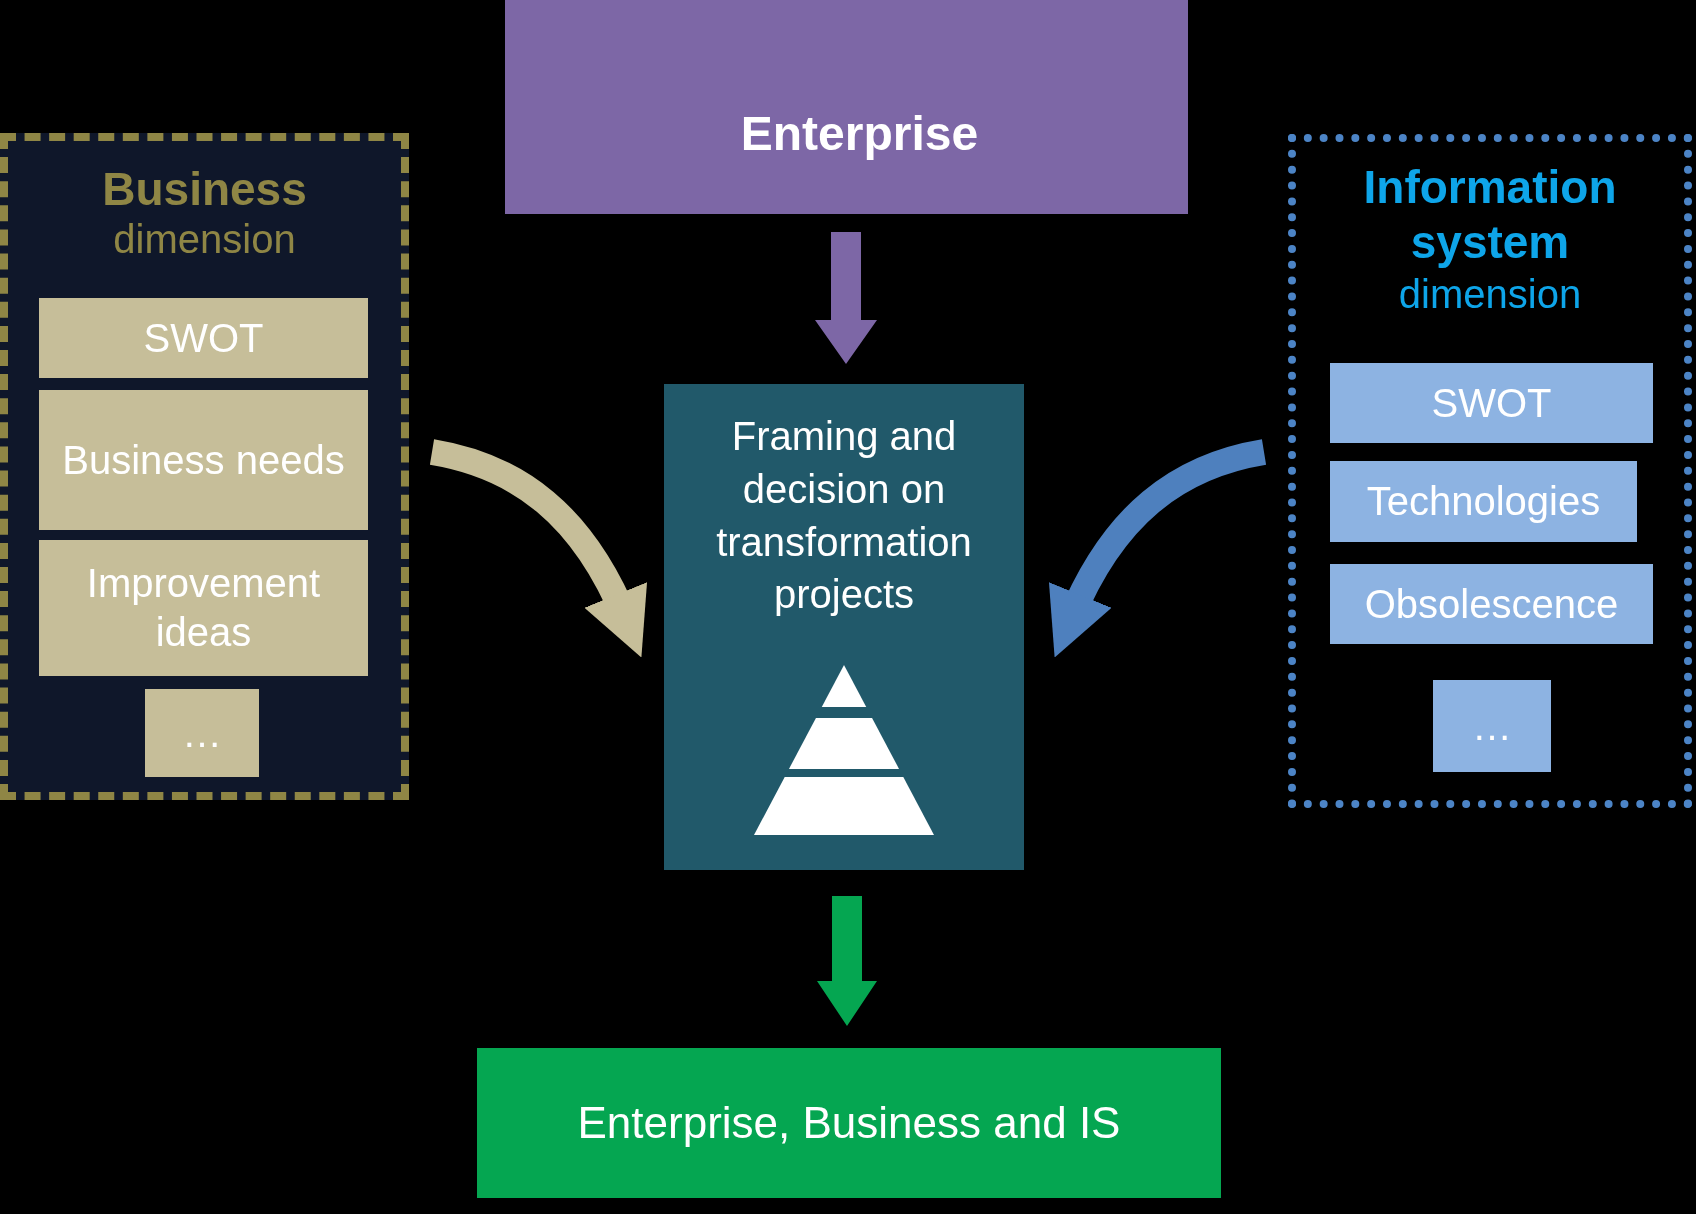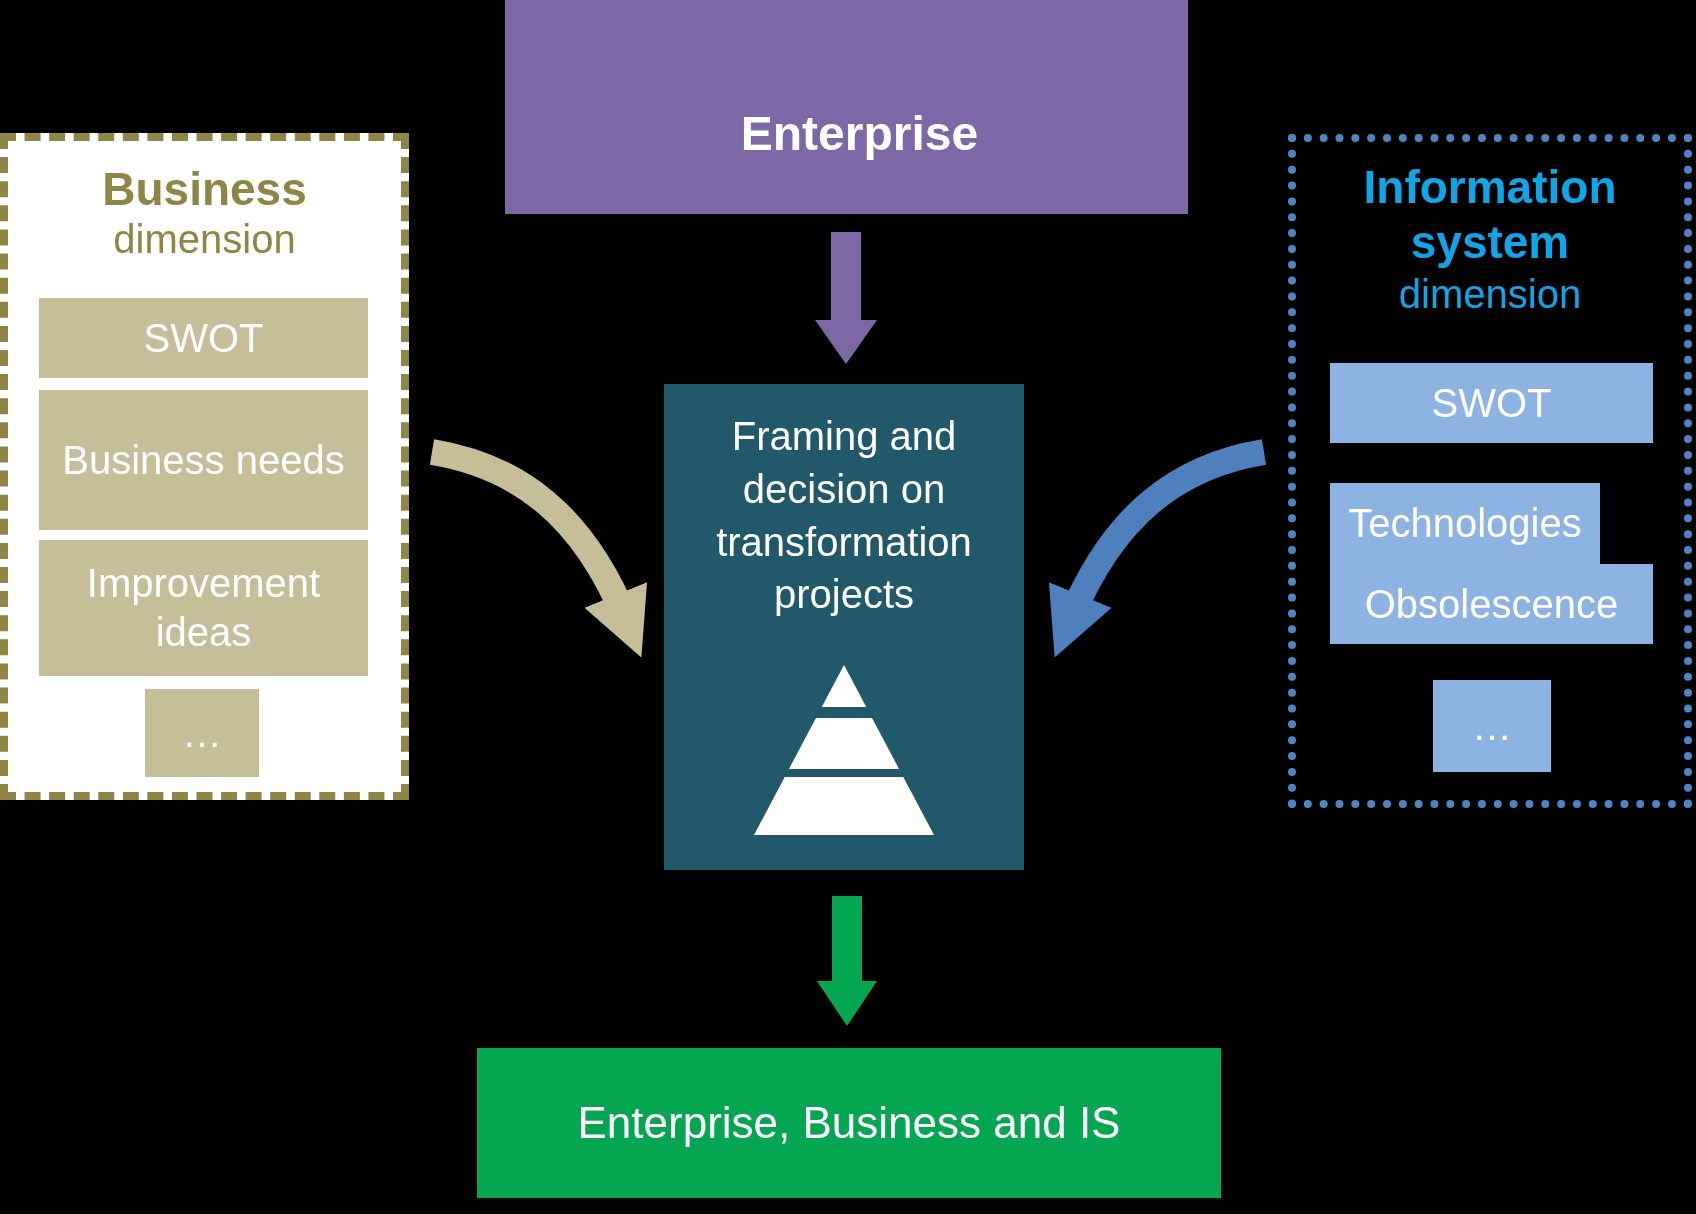--- a/index.html
+++ b/index.html
@@ -13,21 +13,21 @@
     left:505px;top:0;width:683px;height:214px;background:#7D67A6;
     display:flex;justify-content:center;align-items:flex-start;padding-top:110px;
     box-sizing:border-box;
     padding-left:26px;
   }
   #enterprise-box .lbl{color:#fff;font-size:48px;font-weight:bold;line-height:1;}
   
   .block-arrow{display:block;}
   
   #business-panel{
-    left:0;top:133px;width:409px;height:667px;background:#ffffff;
+    left:0;top:133px;width:409px;height:667px;background:#0f172a;
     border:8px dashed #8F8645;box-sizing:border-box;
   }
   #business-panel .panel-title{width:100%;text-align:center;padding-top:22px;color:#8F8645;}
   #business-panel .t-bold{font-size:46px;font-weight:bold;line-height:1.15;}
   #business-panel .t-reg{font-size:40px;line-height:1.15;}
   .biz-item{
     background:#C6BE99;color:#fff;font-size:40px;line-height:1.22;
     display:flex;align-items:center;justify-content:center;text-align:center;
     padding:0 22px;box-sizing:border-box;
   }
@@ -42,21 +42,21 @@
   }
   #is-panel .panel-title{width:100%;text-align:center;padding-top:18px;color:#0ea5e9;}
   #is-panel .t-bold{font-size:46px;font-weight:bold;line-height:1.2;padding:0 40px;}
   #is-panel .t-reg{font-size:40px;line-height:1.2;}
   .is-item{
     background:#8DB3E2;color:#fff;font-size:40px;line-height:1.22;
     display:flex;align-items:center;justify-content:center;text-align:center;
     padding:0 10px;box-sizing:border-box;
   }
   #is-item-swot{left:34px;top:221px;width:323px;height:80px;}
-  #is-item-tech{left:34px;top:341px;width:270px;height:81px;}
+  #is-item-tech{left:34px;top:319px;width:307px;height:81px;}
   #is-item-obso{left:34px;top:422px;width:323px;height:80px;}
   #is-item-more{left:137px;top:538px;width:118px;height:92px;}
   
   #framing-box{
     left:664px;top:384px;width:360px;height:486px;background:#21596A;
     box-sizing:border-box;padding-top:26px;
   }
   #framing-box .lbl{
     color:#fff;font-size:40px;line-height:1.32;text-align:center;
     padding:0 12px;

